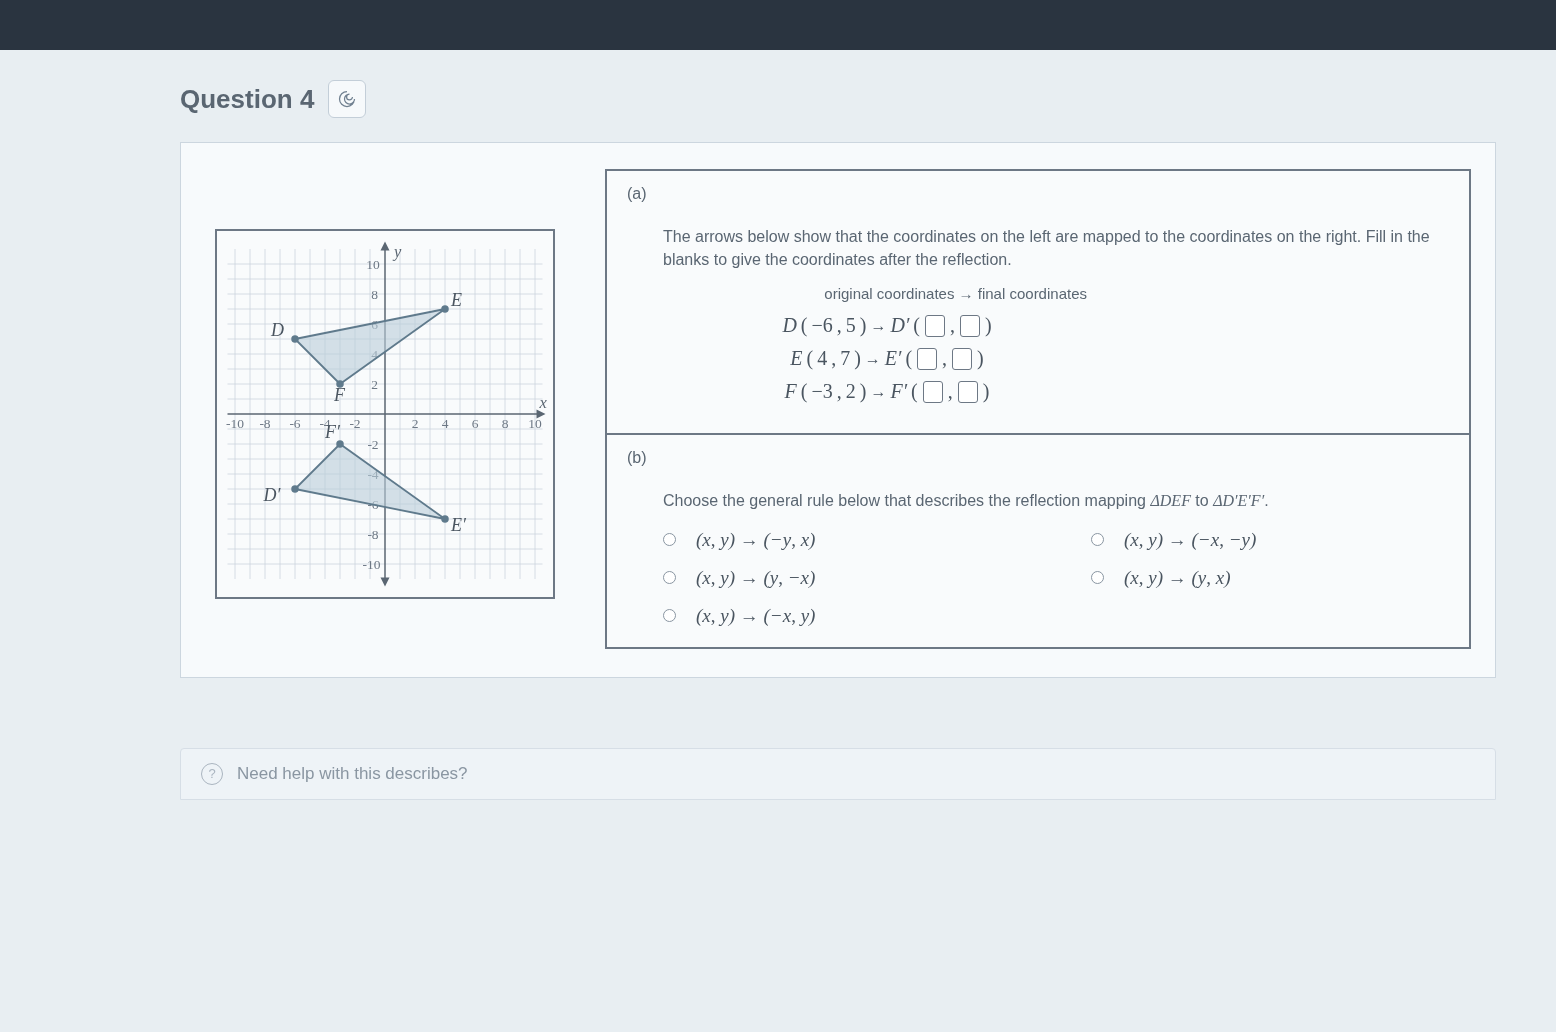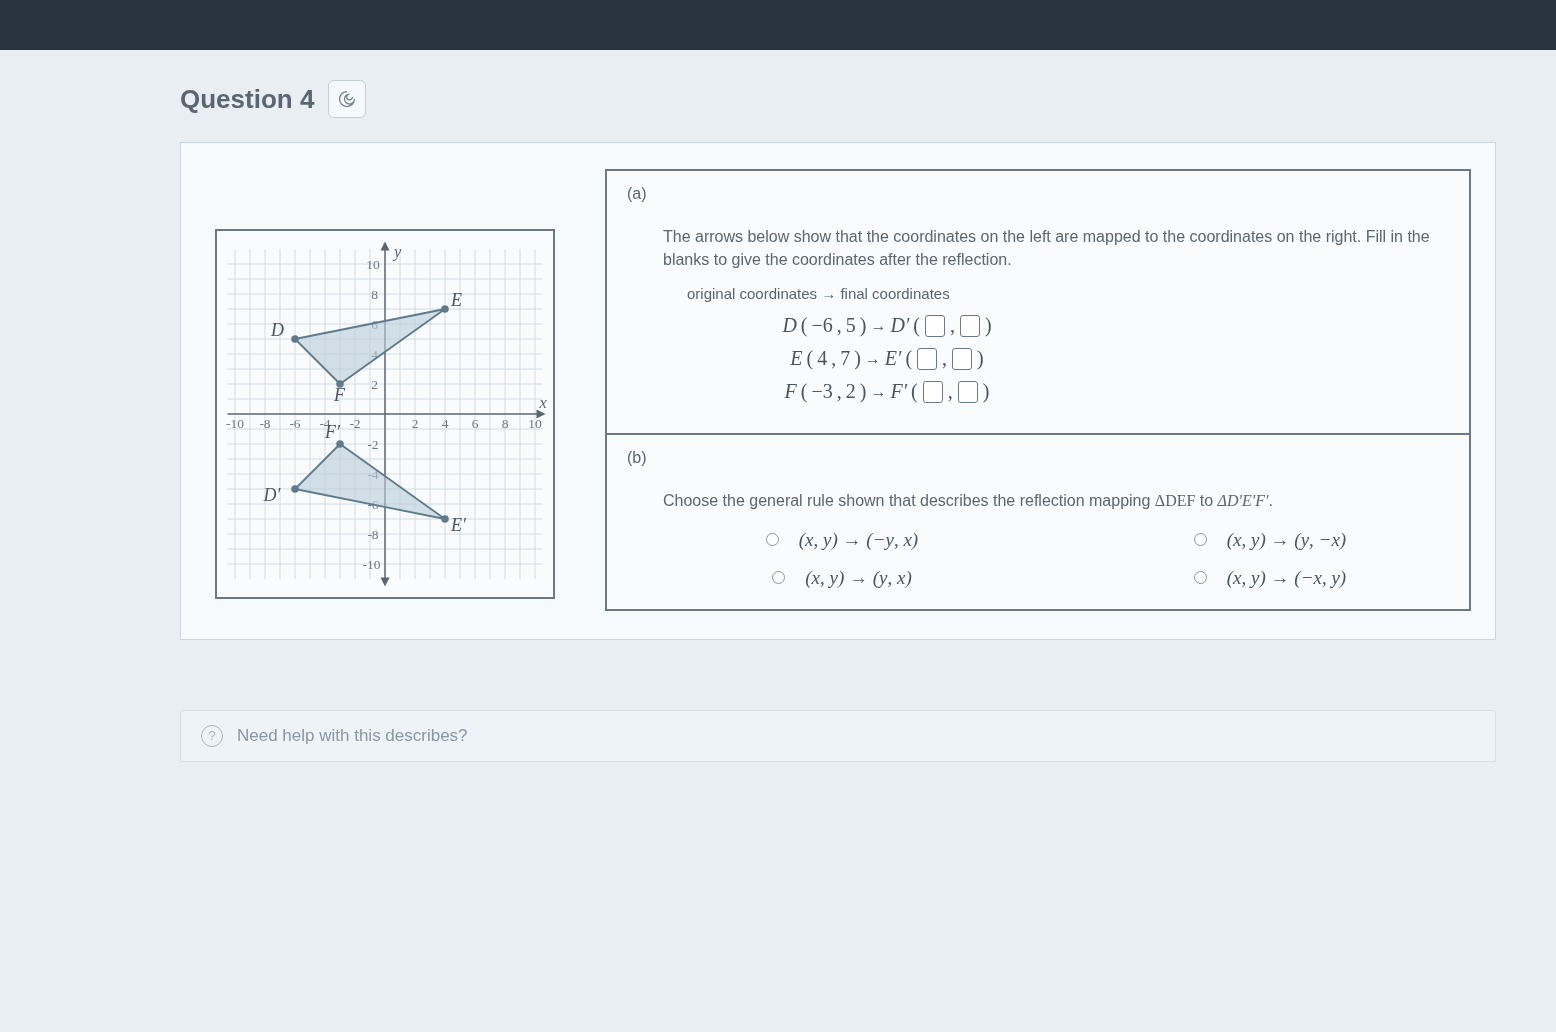--- a/index.html
+++ b/index.html
@@ -52,37 +52,37 @@
     width: 340px; height: 370px;
     display:flex; align-items:center; justify-content:center;
     background:#f9fbfc;
   }
   .rhs { flex: 1; border: 2px solid #6d7885; background:#f9fbfc; }
   .partA, .partB { padding: 14px 20px 20px 20px; }
   .partA { border-bottom: 2px solid #6d7885; }
   .plabel { display:flex; gap:10px; }
   .ptag { font-weight:400; color:#5a6672; width:26px; flex-shrink:0;}
   .ptxt { color:#5a6672; line-height:1.45; font-size:16px;margin-top:40px;}
-  .subA { margin-left: 60px; margin-top: 14px; text-align:left; width: 400px;}
+  .subA { margin-left: 60px; margin-top: 14px; text-align:right; width: 400px;}
   .subhead { font-size:15px; color:#5a6672; margin-bottom:12px;}
   .maprow { font-family:'Times New Roman', serif; font-style:italic; font-size:20px; color:#4a5560; margin:10px 0; display:flex; justify-content:center; align-items:center; gap:4px;}
   .maprow .num { font-style:normal; }
   .maprow .arrow { font-style:normal; font-size:16px;}
   .blank {
     display:inline-block; width:20px; height:22px;
     border:1px solid #6d7885; border-radius:3px;
     background:#fff; vertical-align:middle; margin:0 1px;
     font-style:normal;
   }
   .optgrid {
     margin-left:36px; margin-top:16px;
     display:grid; grid-template-columns: 1fr 1fr;
     row-gap:16px; column-gap:70px;
   }
-  .opt { display:flex; align-items:center; gap:20px;justify-content:center; }
+  .opt { display:flex; align-items:center; gap:20px; }
   .radio {
     width:13px; height:13px; border:1.5px solid #8a96a2; border-radius:50%;
     flex-shrink:0; background:#fff;
   }
   .optmath { font-family:'Times New Roman', serif; font-size:19px; color:#4a5560;}
   .optmath .var { font-style:italic;}
   .helpbar {
     margin-top:70px; background:#eef3f7; border:1px solid #d6dee6;
     border-radius:4px 4px 0 0; padding:14px 20px; display:flex; align-items:center; gap:14px;
     color:#8a96a2; font-size:17px;
@@ -265,27 +265,31 @@
               <span class="blank"></span>
               <span class="num">)</span>
           </div>
         </div>
       </div>
 
       <div class="partB">
         <div class="plabel">
           <div class="ptag">(b)</div>
           <div class="ptxt">
-            <span>Choose the general rule shown that describes the reflection mapping </span><span style="font-family:'Times New Roman',serif;">ΔDEF</span><span> to </span><span style="font-family:'Times New Roman',serif;font-style:italic">ΔD′E′F′</span><span>.</span>
+            <span>Choose the general rule below that describes the reflection mapping </span><span style="font-family:'Times New Roman',serif;font-style:italic">ΔDEF</span><span> to </span><span style="font-family:'Times New Roman',serif;font-style:italic">ΔD′E′F′</span><span>.</span>
           </div>
         </div>
         <div class="optgrid">
           <div class="opt">
               <span class="radio"></span>
               <span class="optmath"><span class="var">(x</span>, <span class="var">y)</span> → <span class="var">(−y</span>, <span class="var">x)</span></span>
+            </div>
+          <div class="opt">
+              <span class="radio"></span>
+              <span class="optmath"><span class="var">(x</span>, <span class="var">y)</span> → <span class="var">(−x</span>, <span class="var">−y)</span></span>
             </div>
           <div class="opt">
               <span class="radio"></span>
               <span class="optmath"><span class="var">(x</span>, <span class="var">y)</span> → <span class="var">(y</span>, <span class="var">−x)</span></span>
             </div>
           <div class="opt">
               <span class="radio"></span>
               <span class="optmath"><span class="var">(x</span>, <span class="var">y)</span> → <span class="var">(y</span>, <span class="var">x)</span></span>
             </div>
           <div class="opt">

